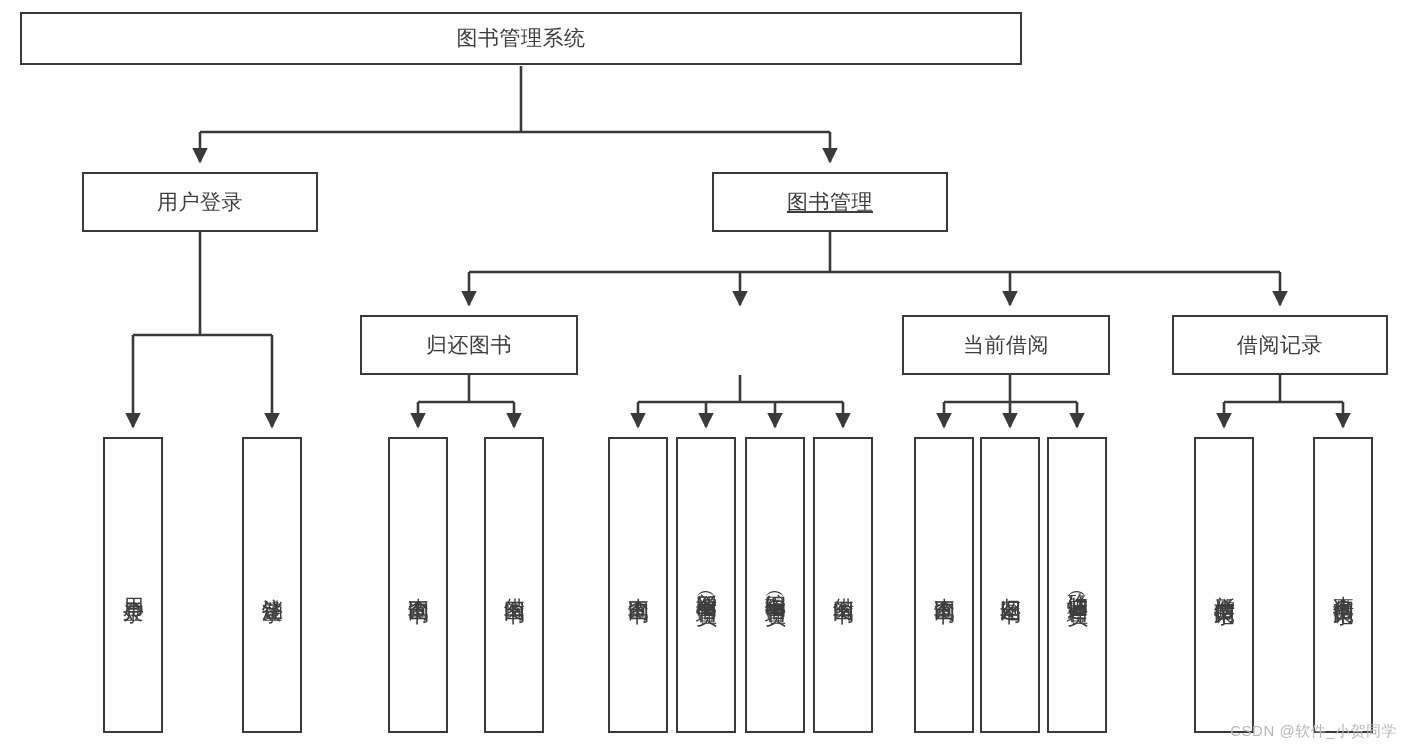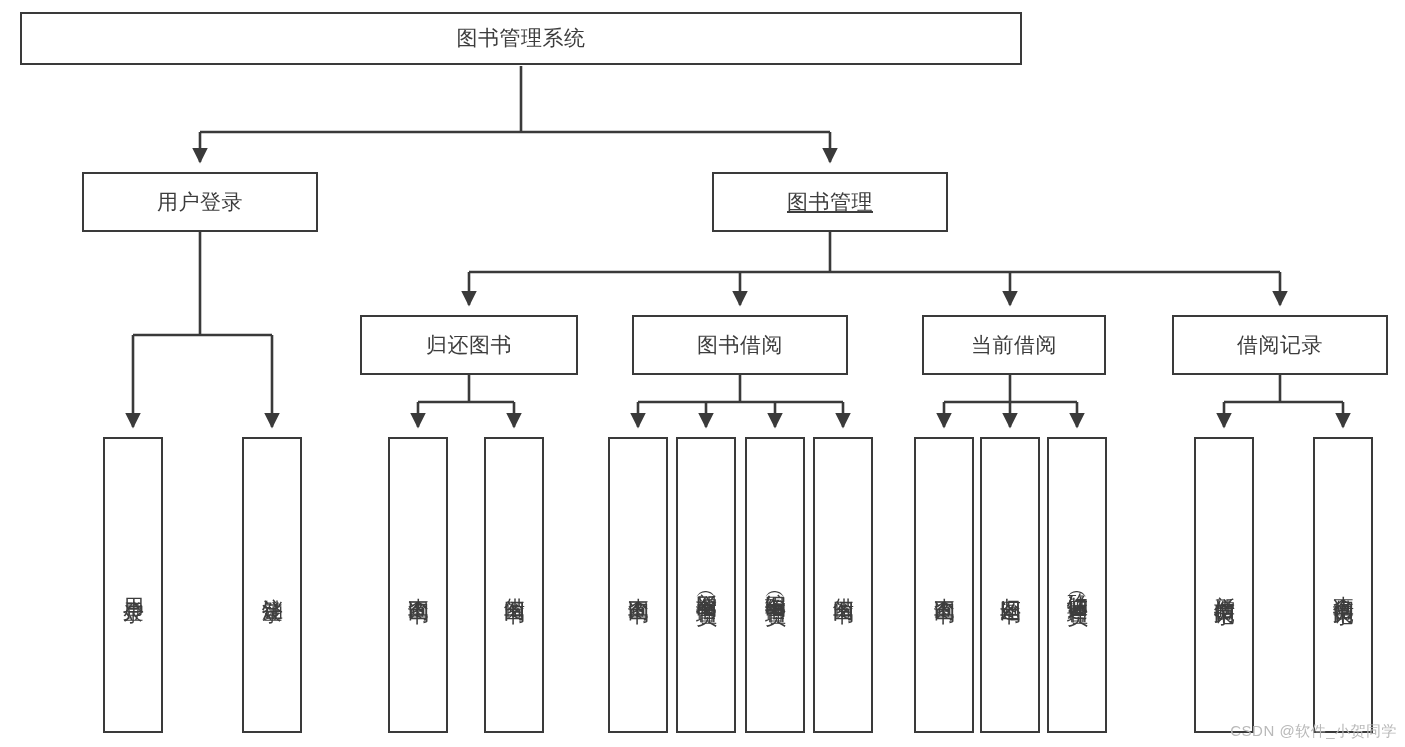--- a/index.html
+++ b/index.html
@@ -132,25 +132,22 @@
   </div>
 
   <div class="node horizontal" style="left:712px; top:172px; width:236px; height:60px;text-decoration:underline;">
     <span class="label">图书管理</span>
   </div>
 
   <div class="node horizontal" style="left:360px; top:315px; width:218px; height:60px;">
     <span class="label">归还图书</span>
   </div>
 
-  <div class="node horizontal" style="left:632px; top:315px; width:216px; height:60px;">
-    <span class="label">图书借阅</span>
-  </div>
-
-  <div class="node horizontal" style="left:902px; top:315px; width:184px; height:60px;margin-left:20px;">
+
+  <div class="node horizontal" style="left:902px; top:315px; width:208px; height:60px;">
     <span class="label">当前借阅</span>
   </div>
 
   <div class="node horizontal" style="left:1172px; top:315px; width:216px; height:60px;font-family:Liberation Serif, serif;">
     <span class="label">借阅记录</span>
   </div>
 
   <div class="node vertical" style="left:103px; top:437px; width:60px; height:296px;">
     <span class="label">用户登录</span>
   </div>

